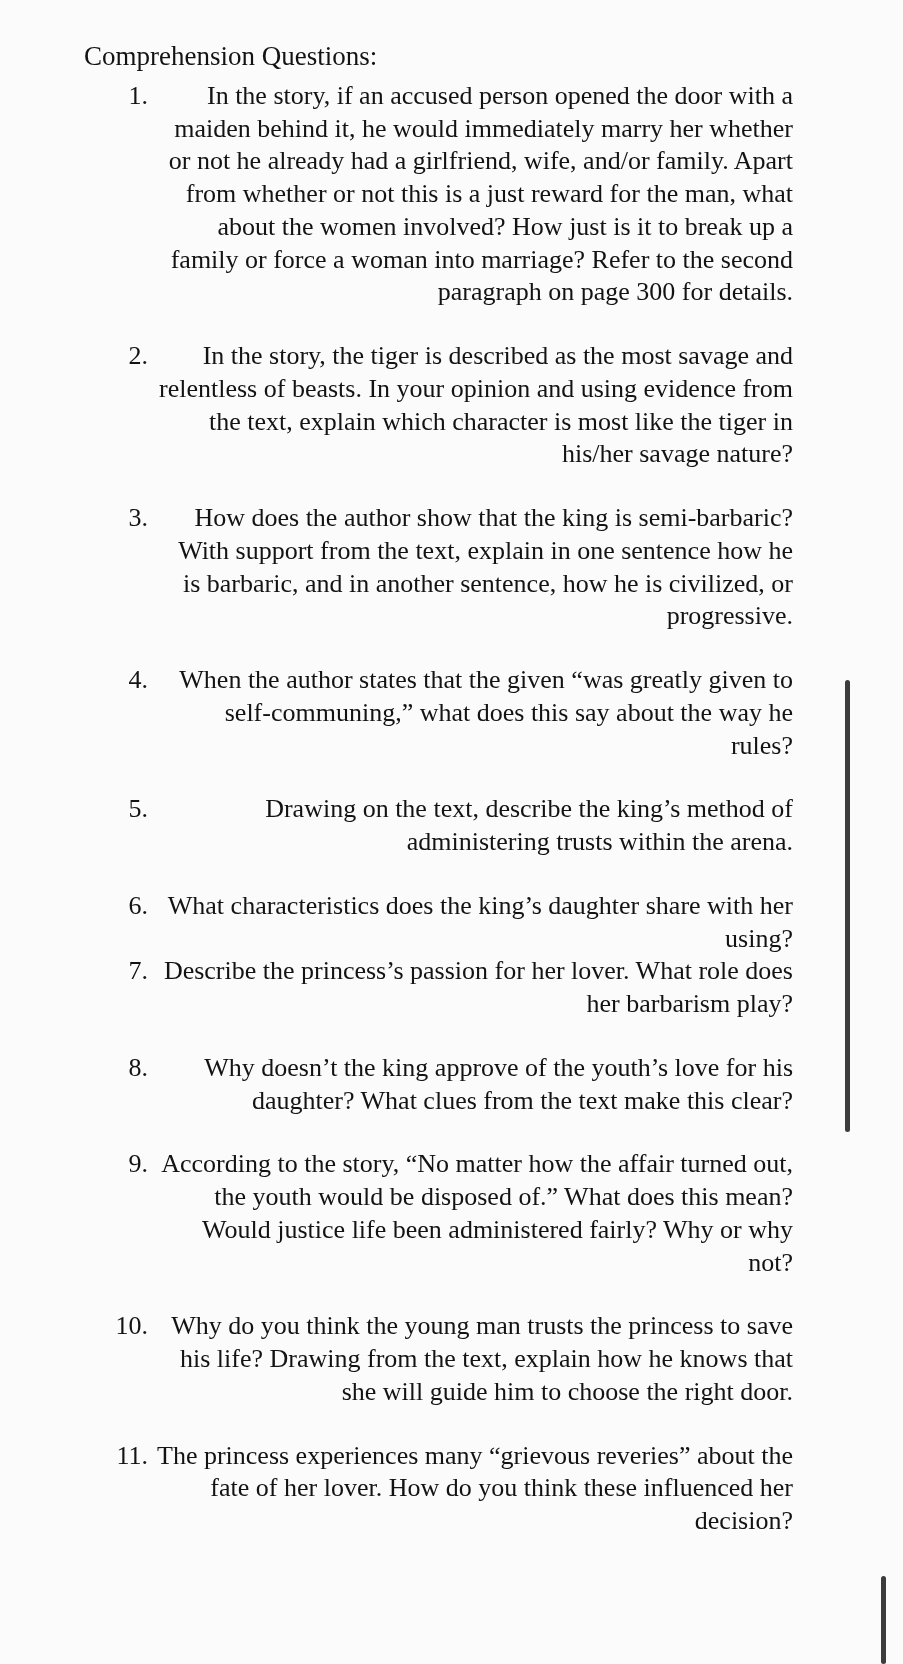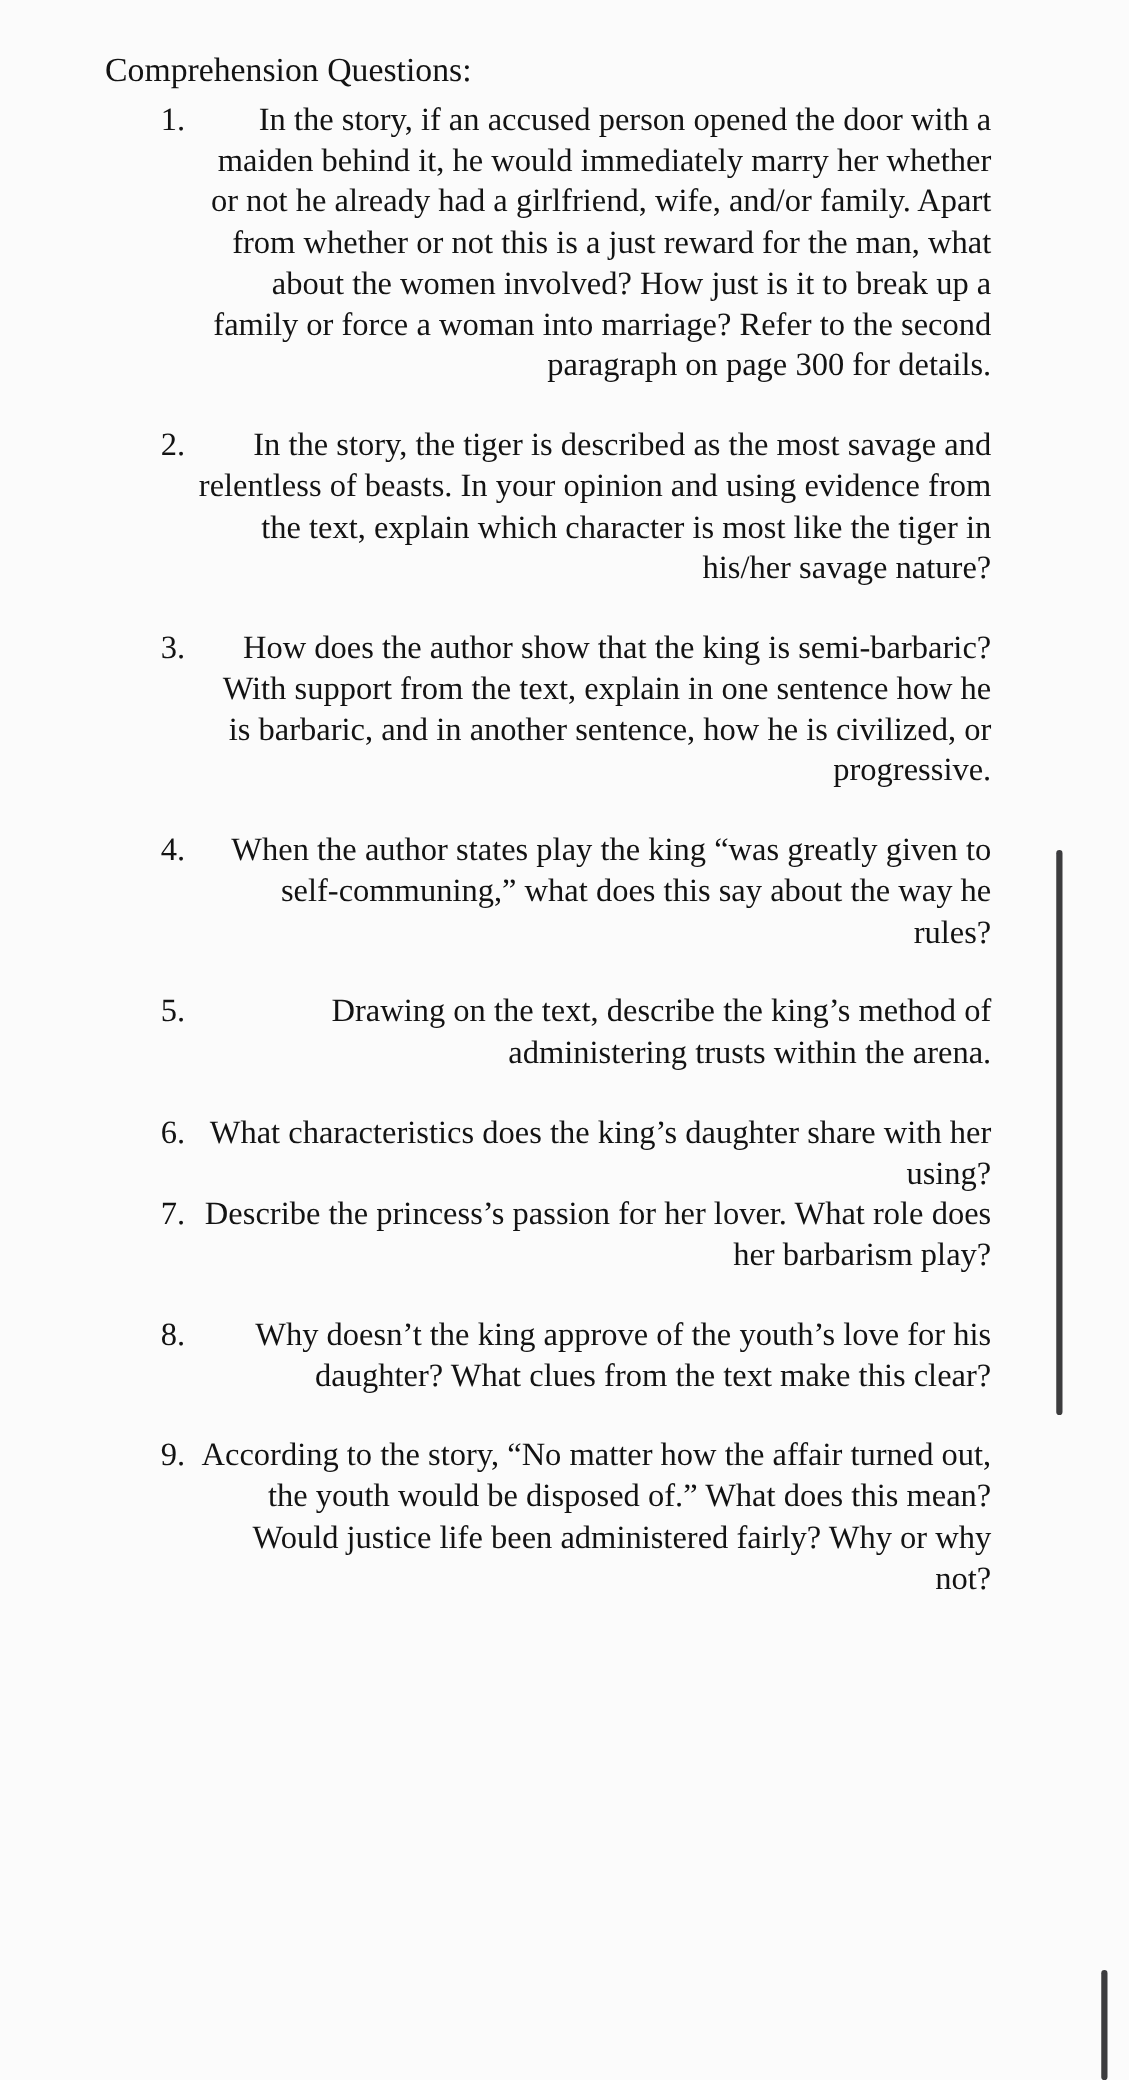--- a/index.html
+++ b/index.html
@@ -83,21 +83,21 @@
     <span class="q-text">In the story, the tiger is described as the most savage and relentless of beasts. In your opinion and using evidence from the text, explain which character is most like the tiger in his/her savage nature?</span>
   </div>
 
   <div class="question">
     <span class="q-num">3.</span>
     <span class="q-text">How does the author show that the king is semi-barbaric? With support from the text, explain in one sentence how he is barbaric, and in another sentence, how he is civilized, or progressive.</span>
   </div>
 
   <div class="question">
     <span class="q-num">4.</span>
-    <span class="q-text">When the author states play the king “was greatly given to self-communing,” what does this say about the way he rules?</span>
+    <span class="q-text">When the author states that the given “was greatly given to self-communing,” what does this say about the way he rules?</span>
   </div>
 
   <div class="question">
     <span class="q-num">5.</span>
     <span class="q-text">Drawing on the text, describe the king’s method of administering trusts within the arena.</span>
   </div>
 
   <div class="question no-gap">
     <span class="q-num">6.</span>
     <span class="q-text">What characteristics does the king’s daughter share with her using?</span>
@@ -111,17 +111,25 @@
   <div class="question">
     <span class="q-num">8.</span>
     <span class="q-text">Why doesn’t the king approve of the youth’s love for his daughter? What clues from the text make this clear?</span>
   </div>
 
   <div class="question">
     <span class="q-num">9.</span>
     <span class="q-text">According to the story, “No matter how the affair turned out, the youth would be disposed of.” What does this mean? Would justice life been administered fairly? Why or why not?</span>
   </div>
 
+  <div class="question">
+    <span class="q-num">10.</span>
+    <span class="q-text">Why do you think the young man trusts the princess to save his life? Drawing from the text, explain how he knows that she will guide him to choose the right door.</span>
+  </div>
 
+  <div class="question">
+    <span class="q-num">11.</span>
+    <span class="q-text">The princess experiences many “grievous reveries” about the fate of her lover. How do you think these influenced her decision?</span>
+  </div>
 </div>
   <div class="scrollbar-thumb"></div>
   <div class="scrollbar-thumb-bottom"></div>
 </div>
 
 </body></html>

